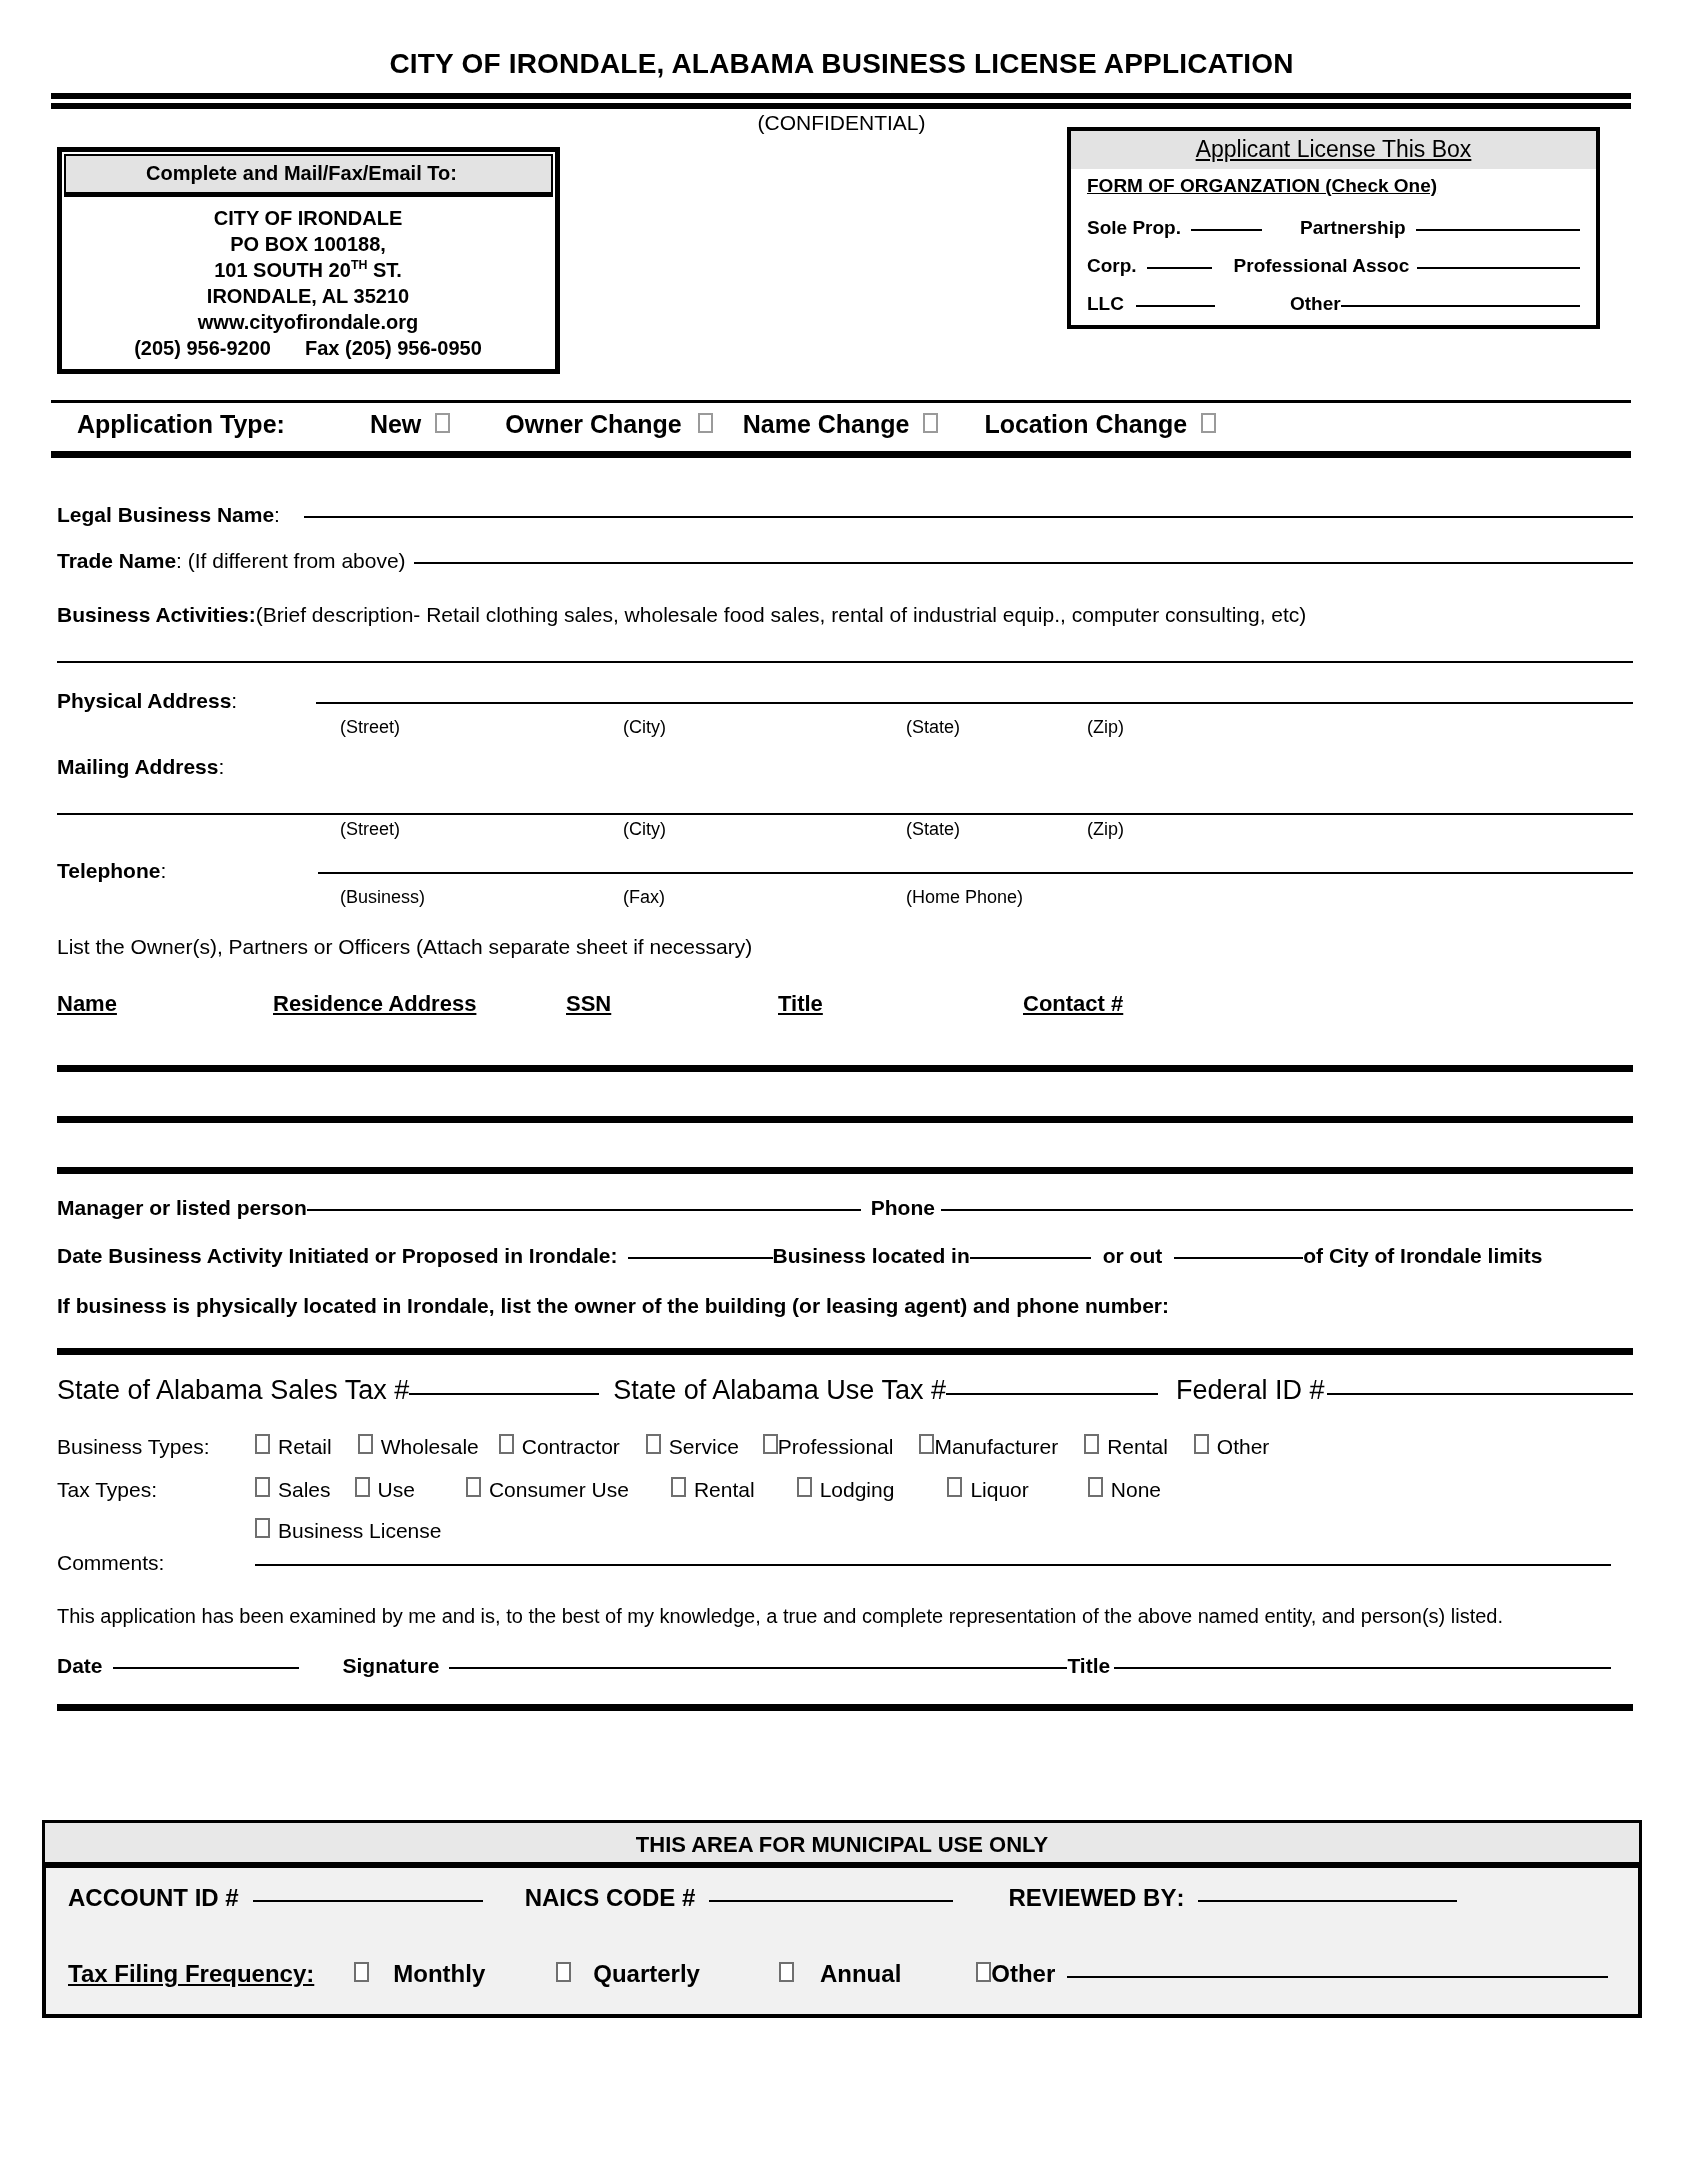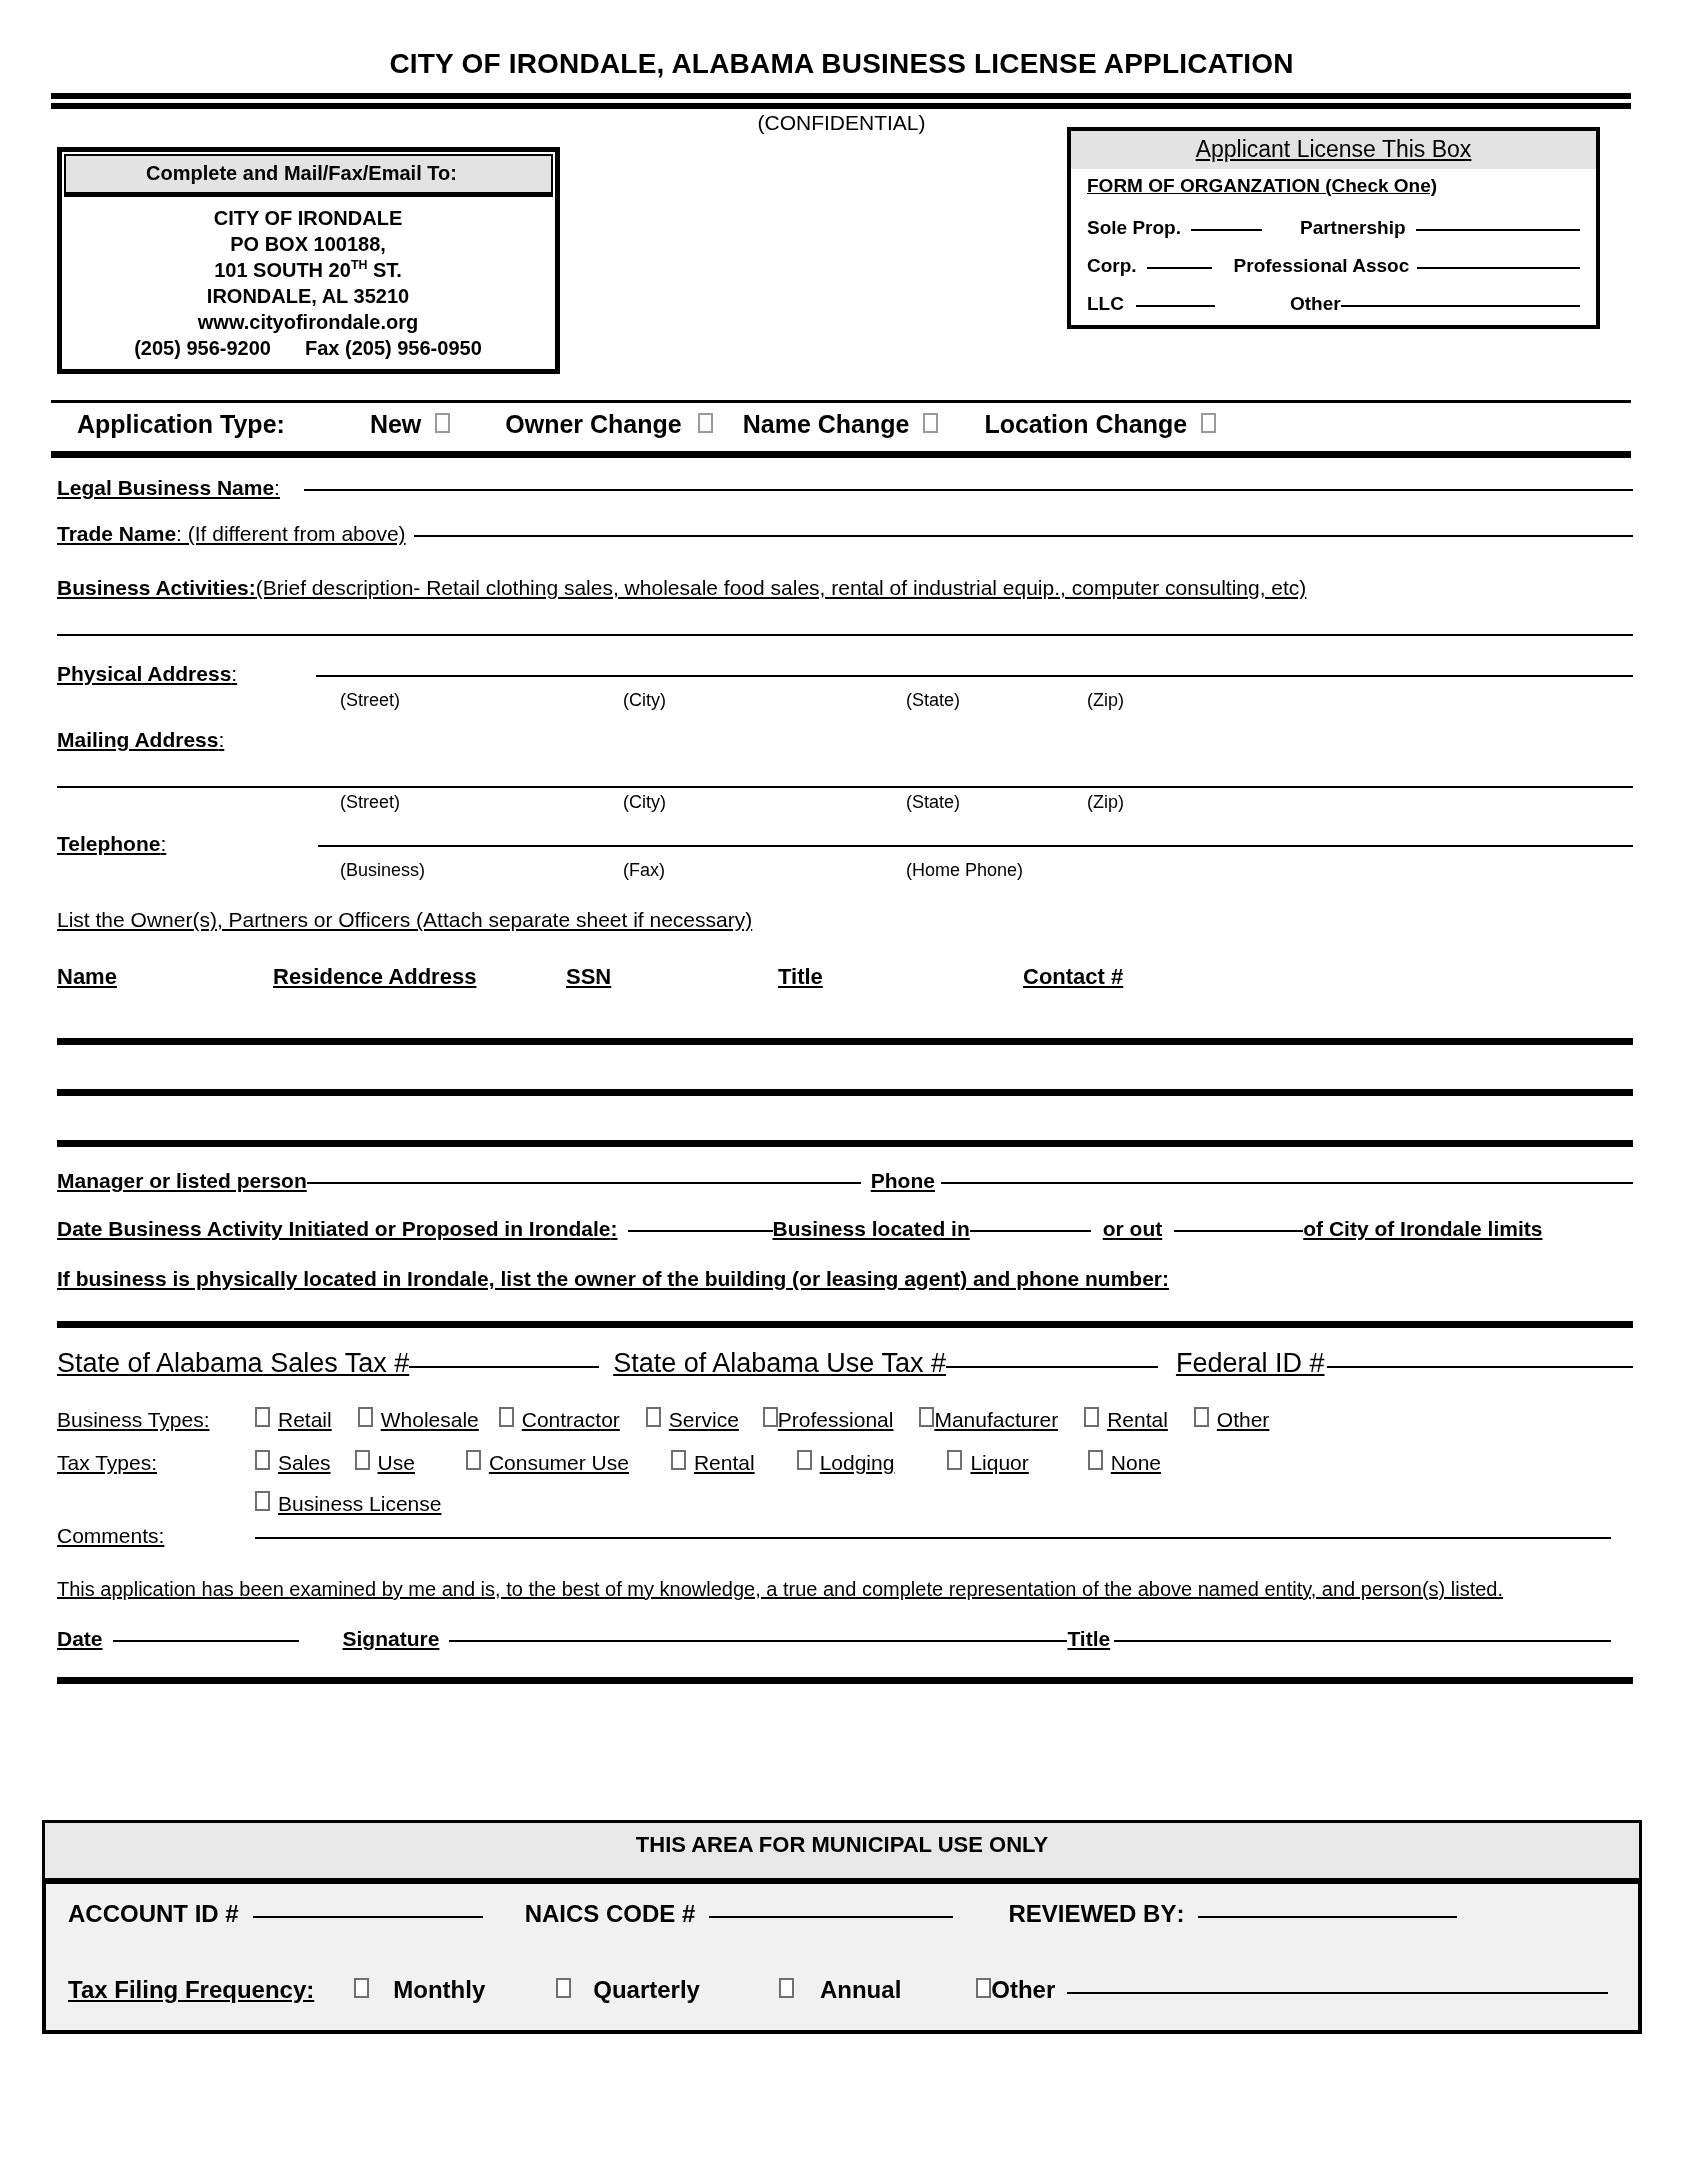--- a/index.html
+++ b/index.html
@@ -152,24 +152,23 @@
     box-sizing: border-box;
     vertical-align: -3px;
     background: #fff;
   }
   .cb-dark { border-color: #6f6f6f; }
 
   
   .body {
     position: absolute;
     left: 57px;
-    top: 458px;
+    top: 485px;
     width: 1576px;
     font-size: 21px;
-    text-decoration: underline;
   }
   .line-lbl { font-weight: bold; font-size: 21px; white-space: nowrap; }
   .line-norm { font-weight: normal; }
 
   .subcaps {
     position: relative;
     height: 24px;
     font-size: 18px;
   }
   .subcaps span { position: absolute; top: 0; }
@@ -190,21 +189,21 @@
     width: 1600px;
     box-sizing: border-box;
   }
   .municipal-head {
     background: #e8e8e8;
     border: 3px solid #000;
     border-bottom: none;
     text-align: center;
     font-size: 22px;
     font-weight: bold;
-    padding: 9px 0 20px 0;
+    padding: 9px 0 4px 0;
   }
   .municipal-body {
     background: #f1f1f1;
     border: 4px solid #000;
     border-top: 6px solid #000;
     padding: 16px 22px 26px 22px;
     font-size: 24px;
     font-weight: bold;
   }
   .mrow { display: flex; align-items: baseline; }

